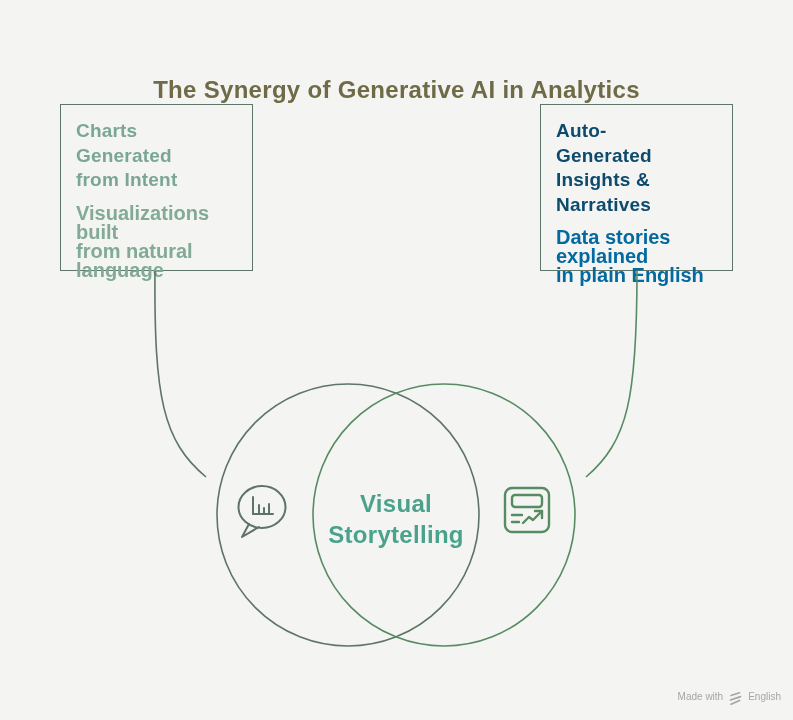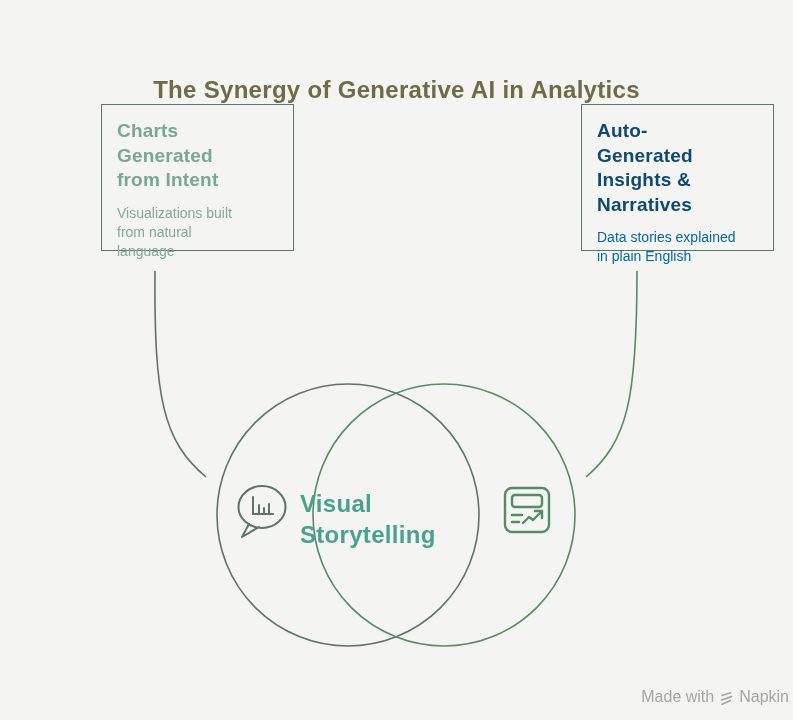--- a/index.html
+++ b/index.html
@@ -12,56 +12,56 @@
   }
   .page-title{
     position:absolute;left:0;top:48px;width:793px;
     text-align:center;
     font-size:24px;font-weight:700;letter-spacing:.3px;
     color:#6e6b46;
     white-space:pre-line;
     margin-top:28px;
   }
   .info-box{
-    position:absolute;top:104px;width:193px;height:147px;
+    position:absolute;top:104px;width:193px;height:167px;
     border:1.6px solid #5e7569;
     box-sizing:border-box;
     background:transparent;
-    margin-left:41px;
   }
   .info-box.left{left:60px;}
   .info-box.right{left:540px;}
   .box-heading{
     margin:14px 0 0 15px;
     font-size:19px;line-height:24.5px;font-weight:700;letter-spacing:.2px;
     white-space:pre-line;
   }
   .info-box.left .box-heading{color:#7aa795;}
   .info-box.right .box-heading{color:#0c4a6e;}
   .box-body{
     margin:11px 0 0 15px;
-    font-size:14px;line-height:19px;font-weight:400;
+    font-size:20px;line-height:19px;font-weight:700;
     white-space:pre-line;
   }
   .info-box.left .box-body{color:#82aa97;}
   .info-box.right .box-body{color:#0369a1;}
   .venn-layer{position:absolute;left:0;top:0;}
   .center-label{
     position:absolute;left:300px;top:488px;width:192px;
+    text-align:center;
     font-size:24px;line-height:31px;font-weight:700;letter-spacing:.3px;
     color:#4aa28d;
     white-space:pre-line;
   }
   .icon-wrap{position:absolute;}
   .icon-wrap.left{left:235px;top:480px;}
   .icon-wrap.right{left:502px;top:485px;}
   .footer{
-    position:absolute;right:4px;bottom:14px;
-    display:flex;align-items:flex-end;gap:5px;
-    font-size:16px;color:#a5a5a5;
+    position:absolute;right:12px;bottom:14px;
+    display:flex;align-items:flex-start;gap:5px;
+    font-size:10px;color:#a5a5a5;
   }
 </style>
 </head>
 <body>
 
 <div id="canvas">
 
   <div class="page-title">The Synergy of Generative AI in Analytics</div>
 
   <div class="info-box left">
@@ -121,16 +121,16 @@
 
   <div class="footer">
     <span>Made with</span>
     <svg width="15" height="15" viewBox="0 0 15 15">
       <g fill="none" stroke="#a5a5a5" stroke-width="1.7" stroke-linecap="round">
         <path d="M3,4.5 L11.5,1.8"></path>
         <path d="M2.5,9 L12.5,5.6"></path>
         <path d="M3,13.2 L11.5,9.5"></path>
       </g>
     </svg>
-    <span>Napkin</span>
+    <span>English</span>
   </div>
 
 </div>
 
 </body></html>

